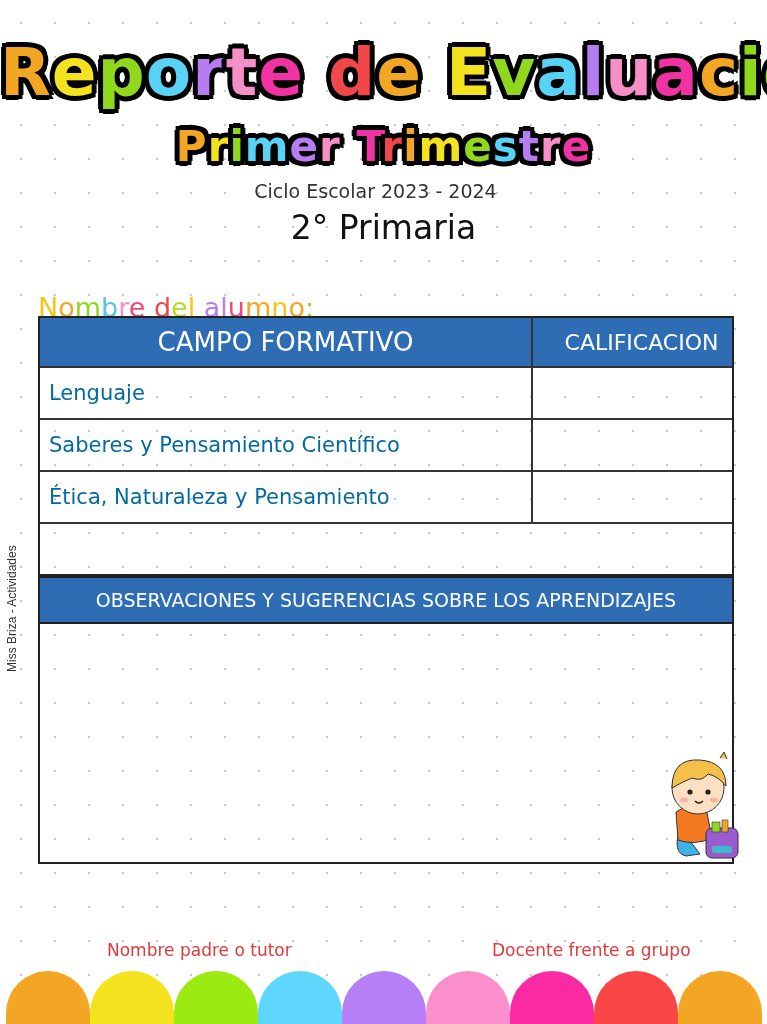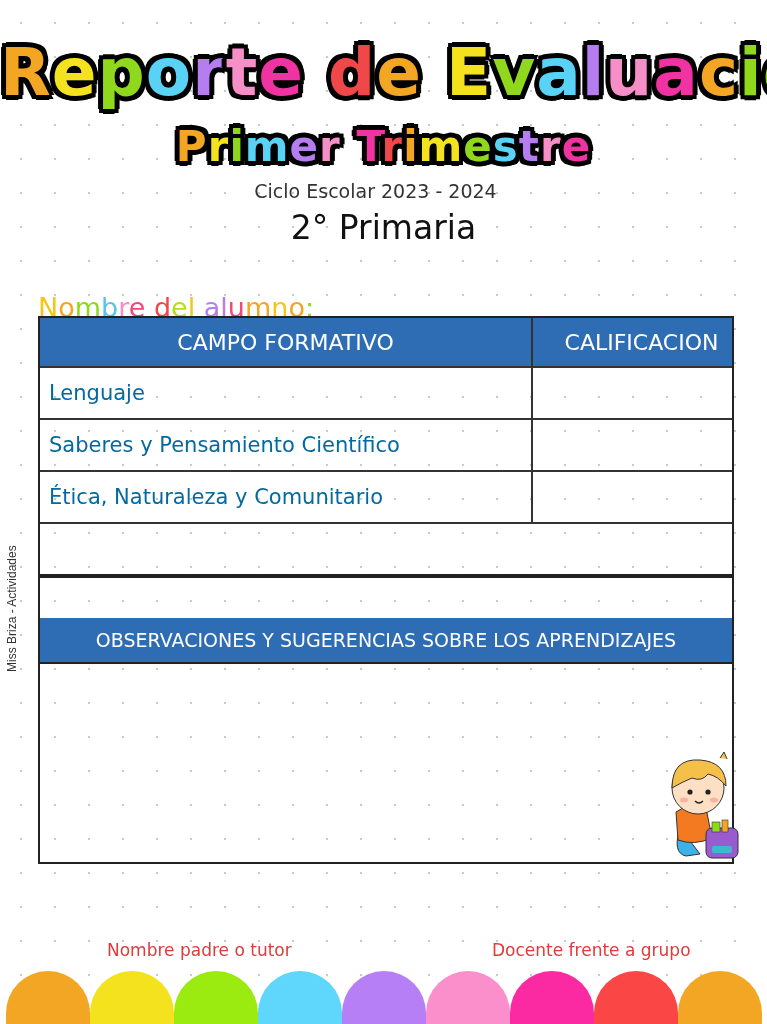--- a/index.html
+++ b/index.html
@@ -24,26 +24,26 @@
     font-family:"DejaVu Sans",sans-serif;}
   .grade{position:absolute;top:208px;left:0;width:767px;text-align:center;font-size:33px;color:#111;
     font-family:"DejaVu Sans",sans-serif;}
   .nombre{position:absolute;top:262px;left:38px;font-size:27px;font-family:"DejaVu Sans",sans-serif;margin-top:30px;}
   .table{position:absolute;left:38px;top:316px;width:692px;border:2px solid #222;border-collapse:collapse;}
   .row{display:flex;height:50px;border-top:2px solid #333;}
   .row:first-child{border-top:none;}
   .head{background:#2e6db4;color:#fff;height:48px;}
   .c1{width:493px;border-right:2px solid #333;display:flex;align-items:center;box-sizing:border-box;}
   .c2{flex:1;display:flex;align-items:center;justify-content:center;padding-left:18px;}
-  .head .c1{justify-content:center;font-size:22px;}
+  .head .c1{justify-content:center;font-size:26px;}
   .head .c2{font-size:22px;}
   .subj{padding-left:9px;font-size:21px;color:#0369a1;}
   .obs{position:absolute;left:38px;top:576px;width:692px;height:284px;border:2px solid #222;}
   .obs-head{background:#2e6db4;color:#fff;height:44px;display:flex;align-items:center;justify-content:center;
-    font-size:19px;border-bottom:2px solid #222;margin-top:40px;}
+    font-size:19px;border-bottom:2px solid #222;}
   .watermark{position:absolute;left:5px;top:672px;transform:rotate(-90deg);transform-origin:left top;
     font-size:12px;color:#333;white-space:nowrap;font-family:"Liberation Sans",sans-serif;}
   .kid{position:absolute;left:662px;top:748px;width:80px;height:115px;}
   .sig{position:absolute;top:940px;font-size:17px;color:#e03a3a;font-family:"DejaVu Sans",sans-serif;}
   .sig1{left:107px;}
   .sig2{left:492px;}
   .bumps{position:absolute;left:6px;top:971px;display:flex;}
   .bump{width:84px;height:60px;border-radius:42px 42px 0 0;}
 </style>
 </head>
@@ -67,21 +67,21 @@
     <div class="c2"></div>
   </div>
   <div class="row">
     <div class="c1">
         <span class="subj">Saberes y Pensamiento Científico</span>
       </div>
     <div class="c2"></div>
   </div>
   <div class="row">
     <div class="c1">
-        <span class="subj">Ética, Naturaleza y Comunitario</span>
+        <span class="subj">Ética, Naturaleza y Pensamiento</span>
       </div>
     <div class="c2"></div>
   </div>
   <div class="row">
     <div class="c2"></div>
   </div>
 </div>
 
 <div class="obs">
   <div class="obs-head">OBSERVACIONES Y SUGERENCIAS SOBRE LOS APRENDIZAJES</div>

